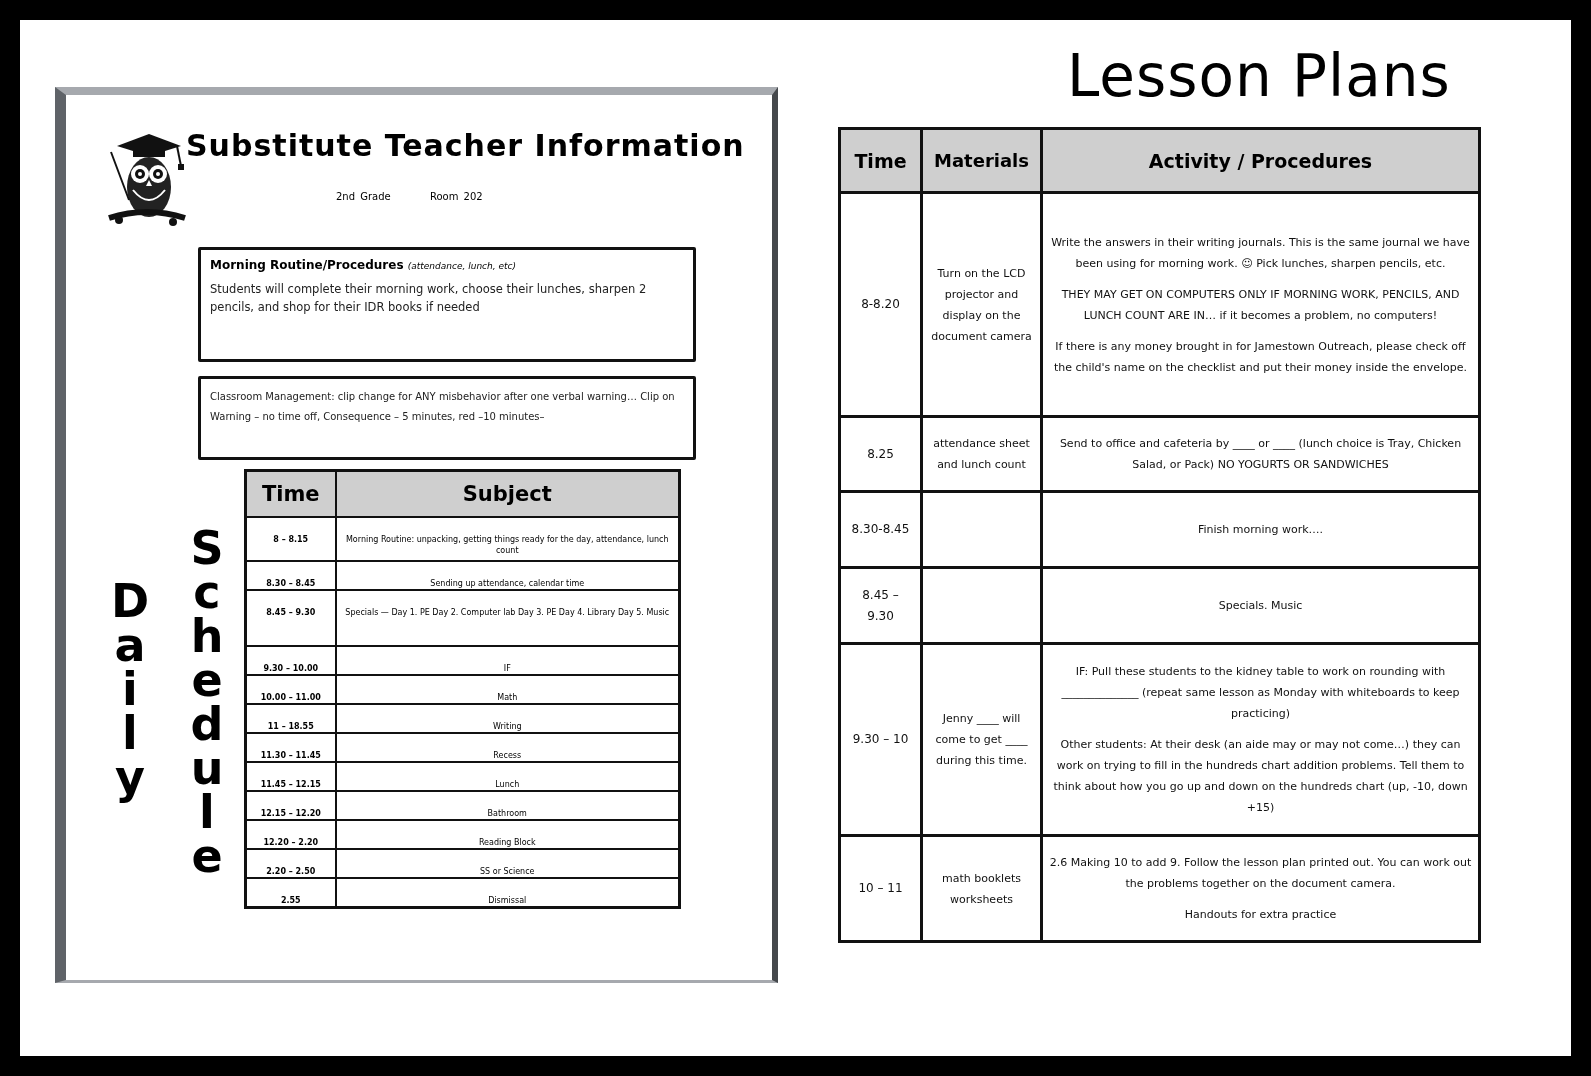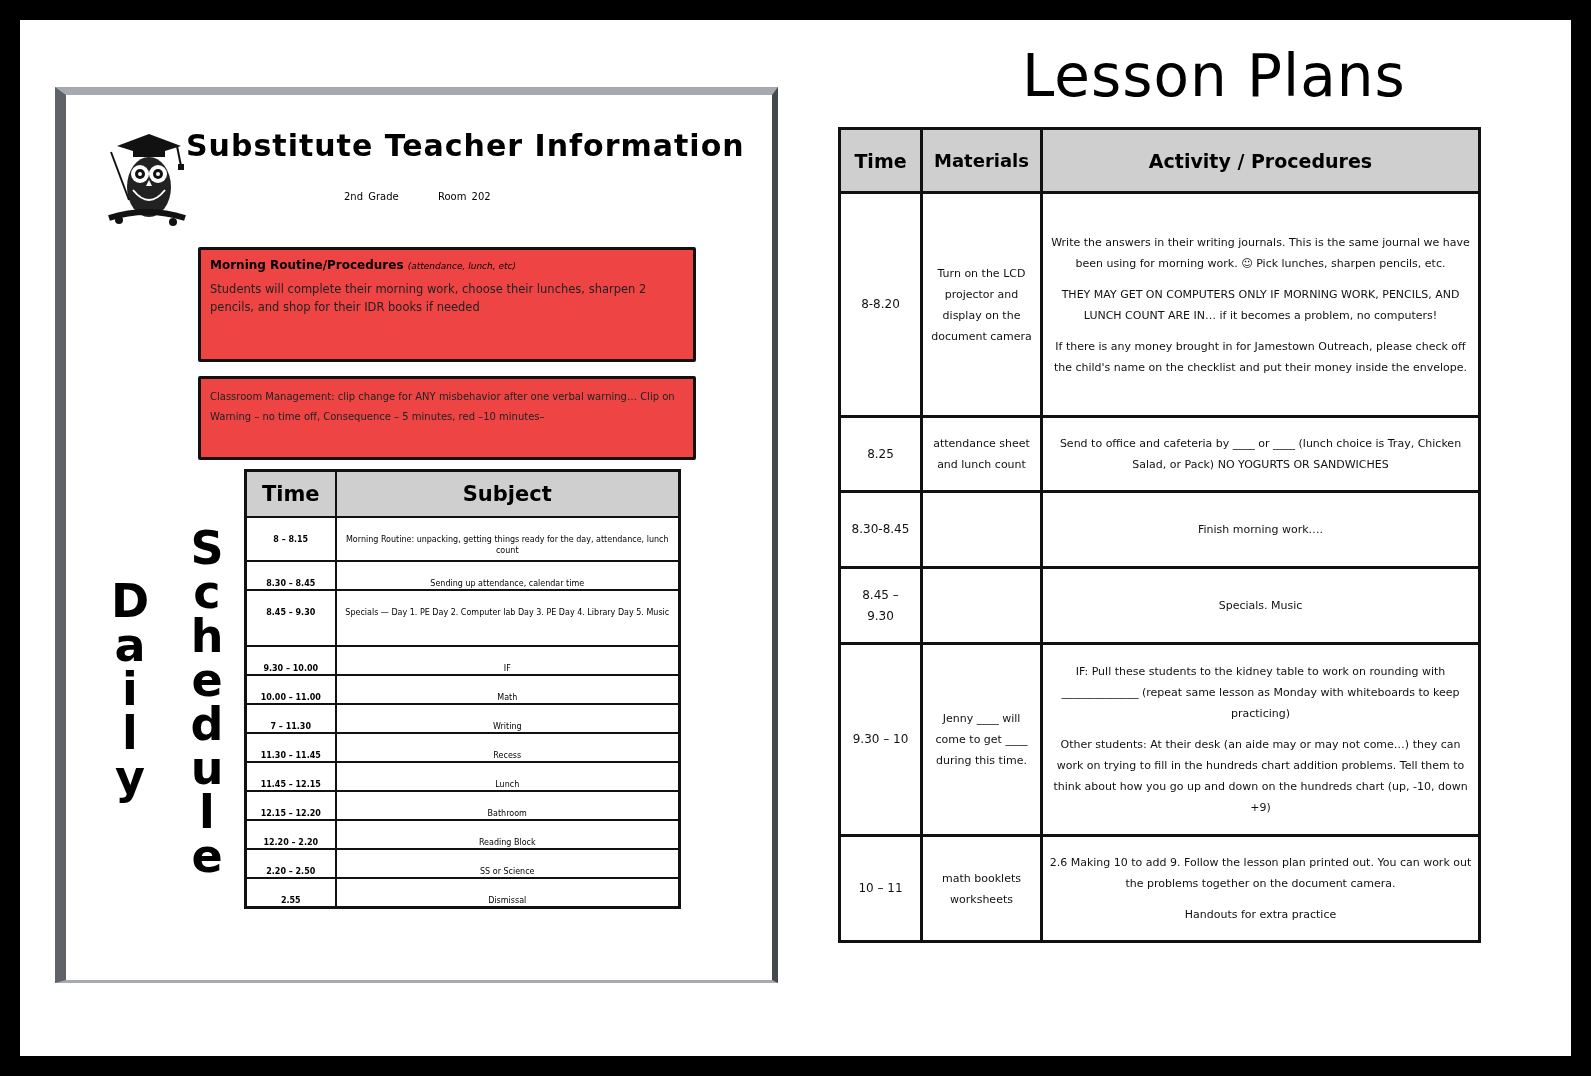--- a/index.html
+++ b/index.html
@@ -22,28 +22,28 @@
     }
     .owl {
       position: absolute; left: 107px; top: 132px; width: 80px; height: 95px;
     }
     .doc-title {
       position: absolute; left: 186px; top: 128px; width: 540px;
       font-family: "DejaVu Sans", sans-serif; font-weight: bold;
       font-size: 30px; letter-spacing: 1px; white-space: nowrap;
     }
     .doc-subtitle {
-      position: absolute; left: 344px; top: 191px; font-size: 10px; white-space: nowrap;
+      position: absolute; left: 336px; top: 191px; font-size: 10px; white-space: nowrap;
       word-spacing: 2px;
     }
     .doc-subtitle span { margin-right: 34px; }
 
     .info-box {
       position: absolute; left: 198px; width: 498px; border: 3px solid #111;
-      border-radius: 2px; padding: 8px 9px; background: #ef4444;
+      border-radius: 2px; padding: 8px 9px; background: #ffffff;
     }
     .box-morning { top: 247px; height: 115px; }
     .box-classroom { top: 376px; height: 84px; }
     .box-heading { font-size: 12px; font-weight: bold; margin-bottom: 8px; }
     .box-heading em { font-weight: normal; font-size: 9px; }
     .box-body { font-size: 11.5px; line-height: 18px; color: #222; }
     .box-classroom .box-body { font-size: 10px; line-height: 20px; }
 
     .schedule {
       position: absolute; left: 244px; top: 469px; width: 437px;
@@ -62,21 +62,21 @@
     .vertical-daily, .vertical-schedule {
       position: absolute; font-family: "DejaVu Sans", sans-serif; font-weight: bold;
       text-align: center; line-height: 1;
     }
     .vertical-daily { left: 105px; top: 578px; width: 50px; font-size: 46px; }
     .vertical-schedule { left: 182px; top: 525px; width: 50px; font-size: 46px; }
     .vchar { display: block; height: 44px; }
 
     
     .lp-title {
-      position: absolute; left: 1022px; top: 42px; width: 340px;
+      position: absolute; left: 1067px; top: 42px; width: 340px;
       font-family: "DejaVu Sans", sans-serif; font-size: 58px; font-weight: normal;
       letter-spacing: 1px; white-space: nowrap;
     }
     .lesson {
       position: absolute; left: 838px; top: 127px; width: 643px;
       border-collapse: collapse; border: 3px solid #111;
     }
     .lesson th, .lesson td { border: 3px solid #111; text-align: center; }
     .lesson th {
       background: #cfcfcf; height: 64px; font-size: 19px; font-weight: bold;
@@ -180,21 +180,21 @@
       </tr>
     <tr style="height:28px">
         <td class="t">9.30 – 10.00</td>
         <td>IF</td>
       </tr>
     <tr style="height:16px">
         <td class="t">10.00 – 11.00</td>
         <td>Math</td>
       </tr>
     <tr style="height:28px">
-        <td class="t">7 – 11.30</td>
+        <td class="t">11 – 18.55</td>
         <td>Writing</td>
       </tr>
     <tr style="height:28px">
         <td class="t">11.30 – 11.45</td>
         <td>Recess</td>
       </tr>
     <tr style="height:28px">
         <td class="t">11.45 – 12.15</td>
         <td>Lunch</td>
       </tr>
@@ -256,21 +256,21 @@
       <td></td>
       <td class="a">
           <p>Specials. Music</p>
         </td>
     </tr>
     <tr class="r5">
       <td class="t">9.30 – 10</td>
       <td>Jenny ____ will come to get ____ during this time.</td>
       <td class="a">
         <p>IF: Pull these students to the kidney table to work on rounding with ______________ (repeat same lesson as Monday with whiteboards to keep practicing)</p>
-        <p>Other students: At their desk (an aide may or may not come…) they can work on trying to fill in the hundreds chart addition problems. Tell them to think about how you go up and down on the hundreds chart (up, -10, down +9)</p>
+        <p>Other students: At their desk (an aide may or may not come…) they can work on trying to fill in the hundreds chart addition problems. Tell them to think about how you go up and down on the hundreds chart (up, -10, down +15)</p>
       </td>
     </tr>
     <tr class="r6">
       <td class="t">10 – 11</td>
       <td>math booklets worksheets</td>
       <td class="a">
         <p>2.6 Making 10 to add 9. Follow the lesson plan printed out. You can work out the problems together on the document camera.</p>
         <p>Handouts for extra practice</p>
       </td>
     </tr>

